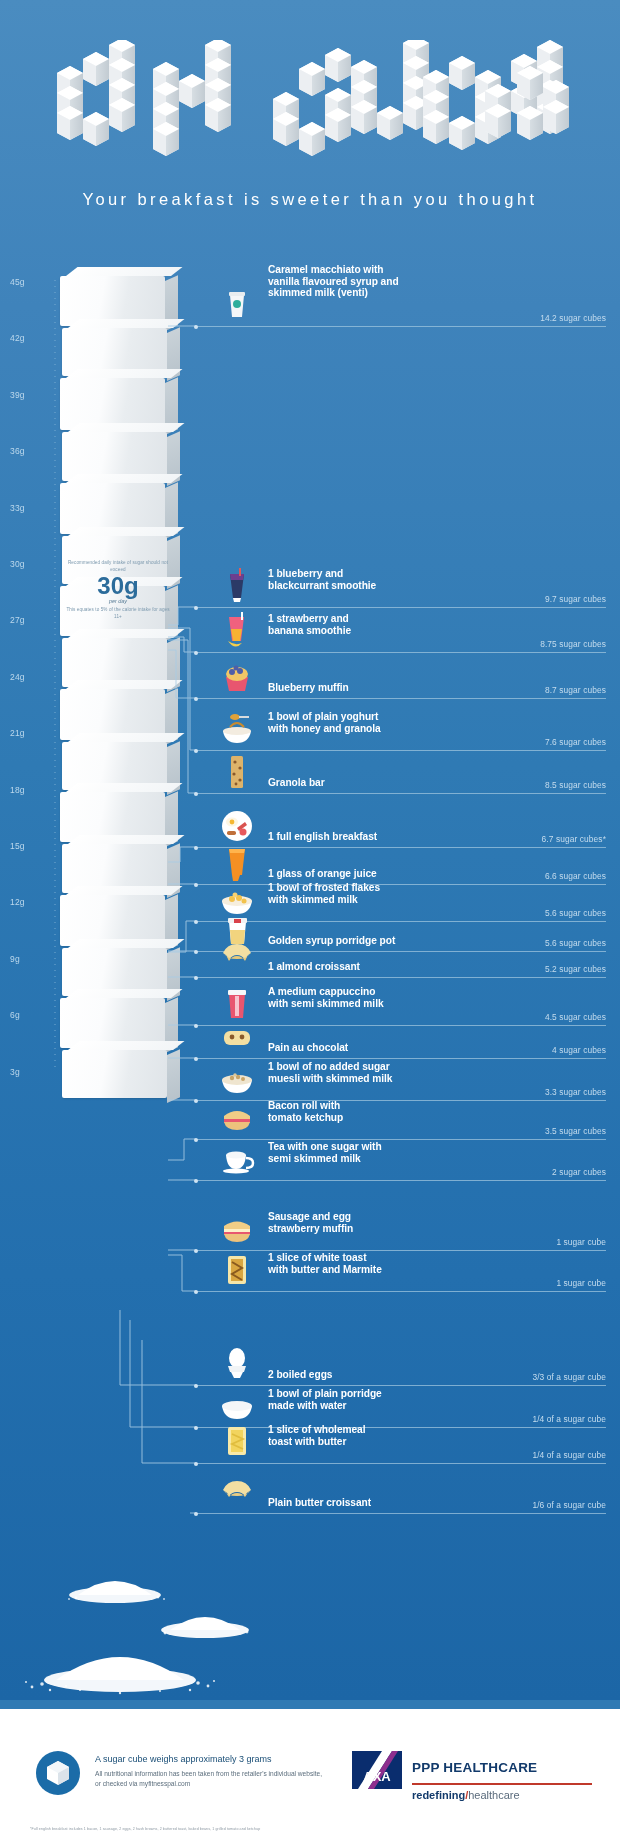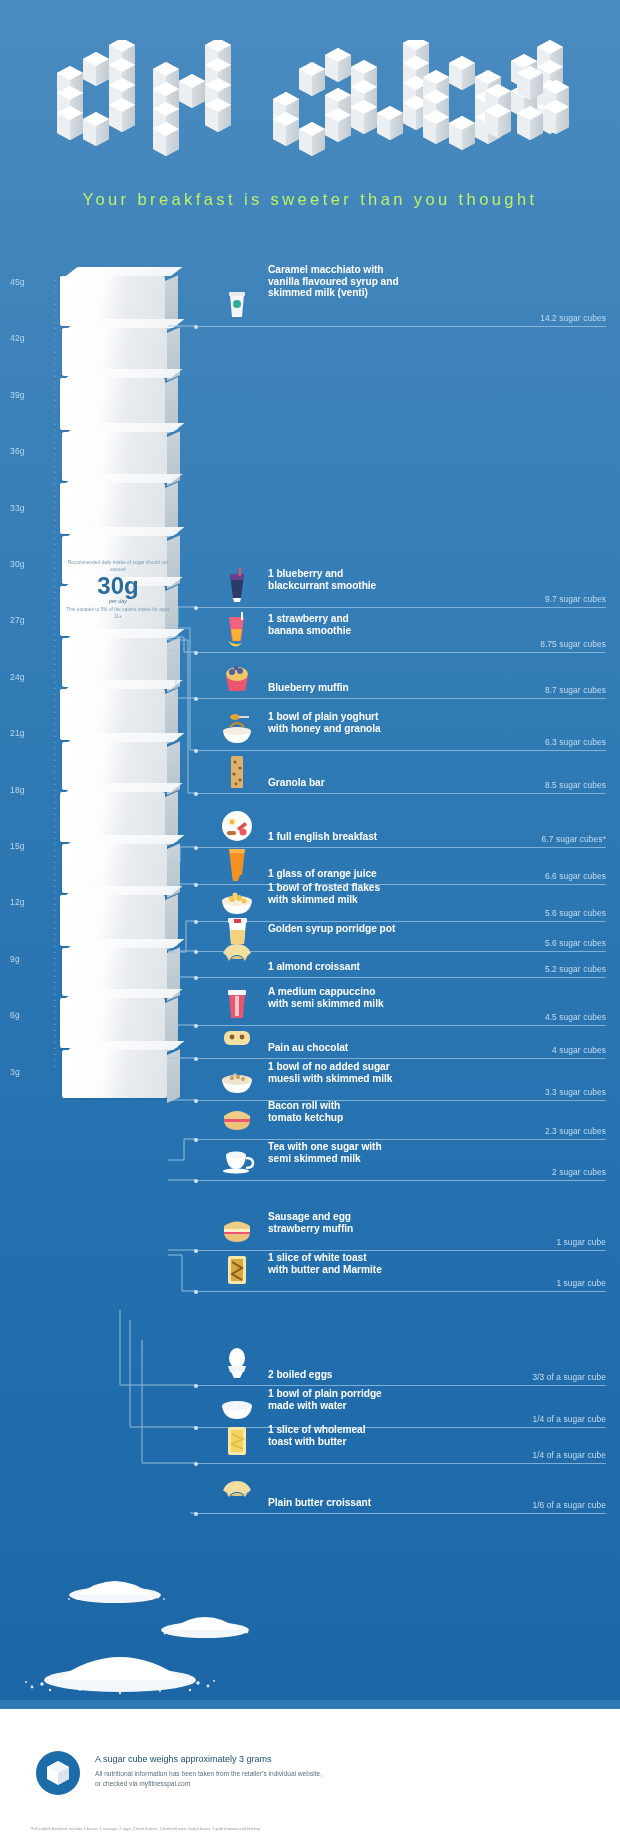--- a/index.html
+++ b/index.html
@@ -12,21 +12,21 @@
   .bg-grad {
     position:absolute; left:0; top:0; width:620px; height:1700px;
     background: linear-gradient(180deg,#4a8cc0 0%,#3f83bb 18%,#2f7ab4 45%,#236fae 75%,#1c66a6 100%);
   }
 
   
   .title-wrap { position:absolute; left:0; top:40px; width:620px; height:135px; }
   .title-svg { display:block; margin:0 auto; }
   .subtitle {
     position:absolute; left:0; top:190px; width:620px; text-align:center;
-    color:#bef264; font-size:16.5px; letter-spacing:3.4px; font-weight:400;
+    color:#ffffff; font-size:16.5px; letter-spacing:3.4px; font-weight:400;
   }
 
   
   .axis { position:absolute; left:0; top:0; width:620px; height:1846px; pointer-events:none; }
   .axis-label {
     position:absolute; color:#bcd8ec; font-size:8.5px; 
     width:34px; left:10px; letter-spacing:.2px;
   }
 
   
@@ -357,21 +357,21 @@
           <path d="M7 22h28q-2 12-14 12T7 22z" fill="#ffffff"></path>
           <ellipse cx="21" cy="22" rx="14" ry="4" fill="#f3ece0"></ellipse>
           <path d="M14 18q7-8 14 0" stroke="#c98b2f" stroke-width="2" fill="none"></path>
           <ellipse cx="19" cy="8" rx="5" ry="3" fill="#e0a23a"></ellipse>
           <rect x="23" y="7" width="10" height="2" fill="#d7dbde"></rect>
         </svg></div>
       <div class="label" style="bottom: 15.6px;">
         <div>1 bowl of plain yoghurt</div>
         <div>with honey and granola</div>
       </div>
-      <div class="amount">6.3 sugar cubes</div>
+      <div class="amount">7.6 sugar cubes</div>
     </div>
     <div class="row" style="top: 793px;">
       <div class="hline"></div>
       <div class="dot"></div>
       <div class="icon"><svg width="42" height="40" viewBox="0 0 42 40">
           <rect x="15" y="4" width="12" height="32" rx="1.5" fill="#ddb36a"></rect>
           <circle cx="19" cy="10" r="1.6" fill="#8a5a2b"></circle>
           <circle cx="24" cy="16" r="1.6" fill="#8a5a2b"></circle>
           <circle cx="18" cy="22" r="1.6" fill="#8a5a2b"></circle>
           <circle cx="24" cy="28" r="1.6" fill="#8a5a2b"></circle>
@@ -430,21 +430,21 @@
     </div>
     <div class="row" style="top: 951px;">
       <div class="hline"></div>
       <div class="dot"></div>
       <div class="icon"><svg width="42" height="40" viewBox="0 0 42 40">
           <path d="M13 12h17l-2 22H15z" fill="#ffffff"></path>
           <path d="M14 20h15l-1 14H15z" fill="#f2d47e"></path>
           <rect x="12" y="8" width="19" height="5" rx="1" fill="#f0f2f4"></rect>
           <rect x="18" y="9" width="7" height="4" fill="#d9414a"></rect>
         </svg></div>
-      <div class="label" style="bottom: 16px;">
+      <div class="label" style="bottom: 4px;">
         <div>Golden syrup porridge pot</div>
       </div>
       <div class="amount">5.6 sugar cubes</div>
     </div>
     <div class="row" style="top: 977px;">
       <div class="hline"></div>
       <div class="dot"></div>
       <div class="icon"><svg width="42" height="40" viewBox="0 0 42 40">
           <path d="M7 17q4-9 14-9t14 9q-4 2-6 7-3-5-8-5t-8 5q-2-5-6-7z" fill="#f3dfa2"></path>
           <path d="M7 17q4 3 6 8 3-5 8-5t8 5q2-5 6-8-4 6-14 6T7 17z" fill="#e7c97a"></path>
@@ -503,21 +503,21 @@
       <div class="dot"></div>
       <div class="icon"><svg width="42" height="40" viewBox="0 0 42 40">
           <path d="M8 18q13-10 26 0v4H8z" fill="#f0cd86"></path>
           <rect x="8" y="21" width="26" height="4" fill="#e8566f"></rect>
           <path d="M8 24h26q-2 8-13 8T8 24z" fill="#edc27c"></path>
         </svg></div>
       <div class="label" style="bottom: 15.6px;">
         <div>Bacon roll with</div>
         <div>tomato ketchup</div>
       </div>
-      <div class="amount">2.3 sugar cubes</div>
+      <div class="amount">3.5 sugar cubes</div>
     </div>
     <div class="row" style="top: 1180px;">
       <div class="hline"></div>
       <div class="dot"></div>
       <div class="icon"><svg width="42" height="40" viewBox="0 0 42 40">
           <path d="M10 16h20q-1 14-10 14T10 16z" fill="#ffffff"></path>
           <ellipse cx="20" cy="16" rx="10" ry="3.5" fill="#f4f7f9"></ellipse>
           <path d="M30 19q7 0 7 5t-7 5" stroke="#ffffff" stroke-width="2.5" fill="none"></path>
           <ellipse cx="20" cy="32" rx="13" ry="2.6" fill="#ffffff"></ellipse>
         </svg></div>
@@ -648,13 +648,28 @@
     <svg width="44" height="44" viewBox="0 0 44 44">
       <polygon points="22,10 33,16 33,28 22,34 11,28 11,16" fill="#ffffff"></polygon>
       <polygon points="22,10 33,16 22,22 11,16" fill="#f2f6f9"></polygon>
       <polygon points="22,22 33,16 33,28 22,34" fill="#dbe3ea"></polygon>
     </svg>
   </div>
   <div class="f-head">A sugar cube weighs approximately 3 grams</div>
   <div class="f-sub">All nutritional information has been taken from the retailer's individual website, or checked via myfitnesspal.com</div>
   <div class="f-note">*Full english breakfast includes 1 bacon, 1 sausage, 2 eggs, 2 hash browns, 2 buttered toast, baked beans, 1 grilled tomato and ketchup</div>
 
+  <div class="axa">
+    <div class="axa-box">
+      <svg width="50" height="38" viewBox="0 0 50 38">
+        <rect width="50" height="38" fill="#0a2d6e"></rect>
+        <polygon points="30,0 40,0 16,38 6,38" fill="#ffffff"></polygon>
+        <polygon points="40,0 46,0 22,38 16,38" fill="#8e2f8e"></polygon>
+        <text x="25" y="30" font-family="Liberation Sans, sans-serif" font-size="13" font-weight="bold" fill="#ffffff" text-anchor="middle">AXA</text>
+      </svg>
+    </div>
+    <div class="axa-name">PPP HEALTHCARE</div>
+    <div class="axa-rule"></div>
+    <div class="axa-tag">
+      <span class="b">redefining</span><span class="s">/</span><span class="g">healthcare</span>
+    </div>
+  </div>
 </div>
 
 </body></html>

